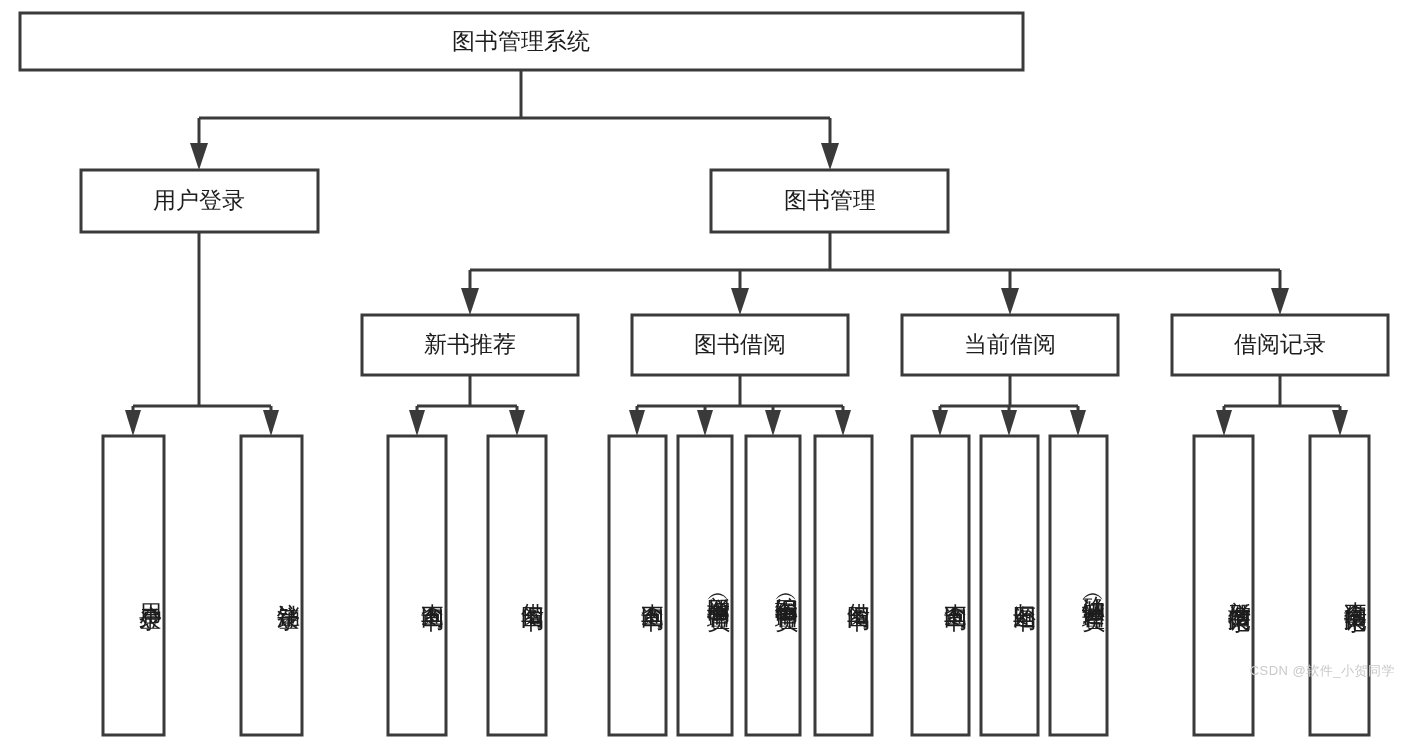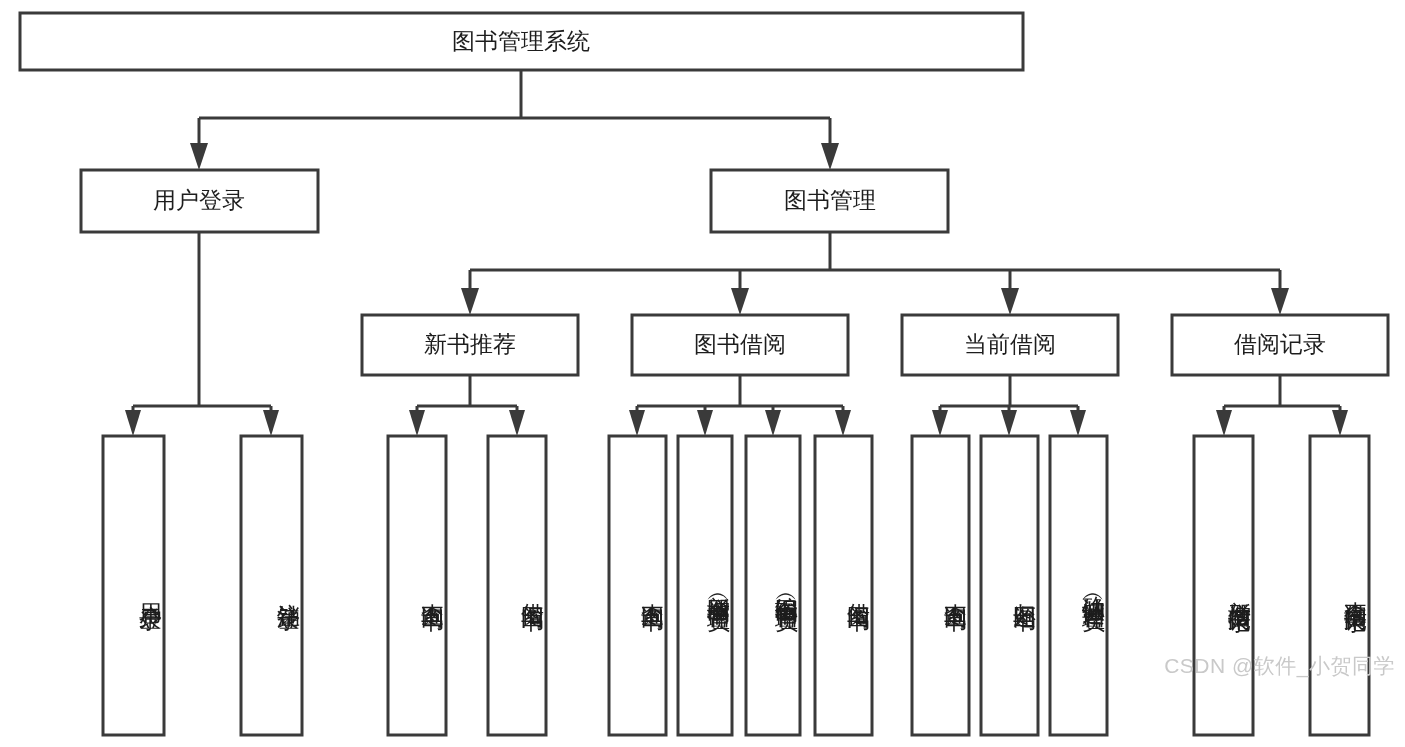--- a/index.html
+++ b/index.html
@@ -5,21 +5,21 @@
   html,body{margin:0;padding:0;background:#ffffff;}
   body{width:1405px;height:747px;overflow:hidden;
        font-family:"Liberation Sans","DejaVu Sans",sans-serif;}
   #stage{position:relative;width:1405px;height:686px;background:#fff;}
   svg#diagram{position:absolute;left:0;top:0;width:1405px;height:747px;display:block;}
   .node-rect{fill:#ffffff;stroke:#3a3a3a;stroke-width:3;}
   .conn{stroke:#3a3a3a;stroke-width:3;fill:none;stroke-linecap:butt;}
   .arrow-head{fill:#3a3a3a;stroke:none;}
   .node-label{fill:#1d1d1d;font-family:"Liberation Sans","DejaVu Sans",sans-serif;
               font-size:23px;text-anchor:middle;dominant-baseline:middle;}
-  .watermark{position:absolute;right:10px;bottom:6px;color:#c9c9c9;font-size:21px;
+  .watermark{position:absolute;right:10px;bottom:6px;color:#c9c9c9;font-size:13px;
              letter-spacing:.5px;font-family:"Liberation Sans","DejaVu Sans",sans-serif;
              white-space:nowrap;pointer-events:none;}
   .vtext{writing-mode:vertical-rl;text-orientation:upright;position:absolute;
          display:flex;align-items:flex-start;justify-content:center;
          font-family:"Liberation Sans","DejaVu Sans",sans-serif;
          font-size:23px;color:#1d1d1d;line-height:1.18;letter-spacing:2px;
          box-sizing:border-box;pointer-events:none;}
 </style>
 </head>
 <body>

